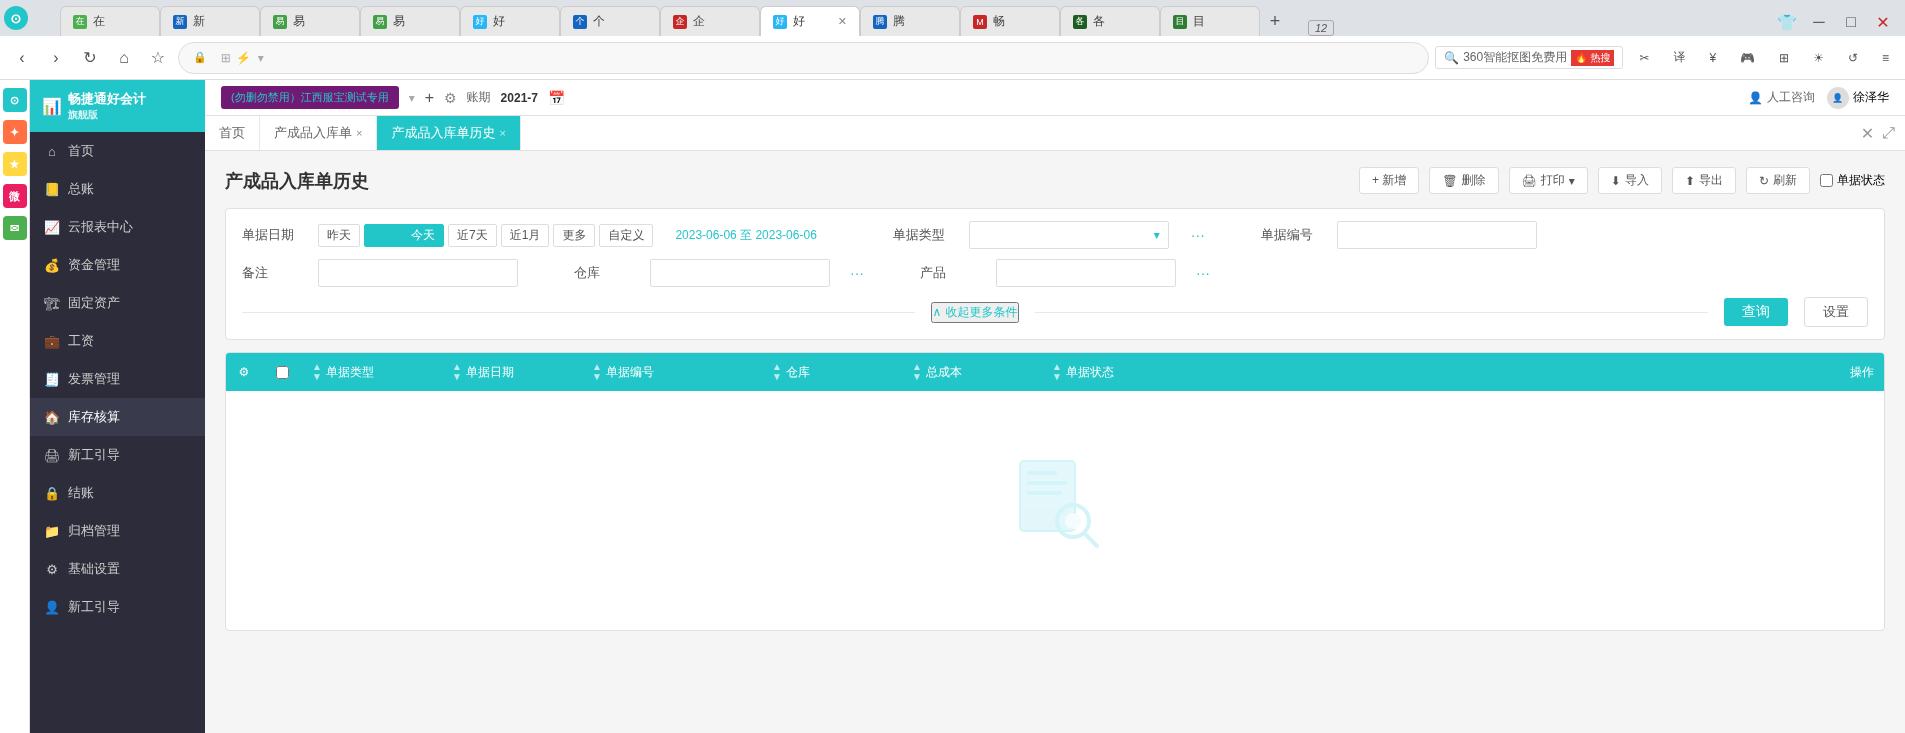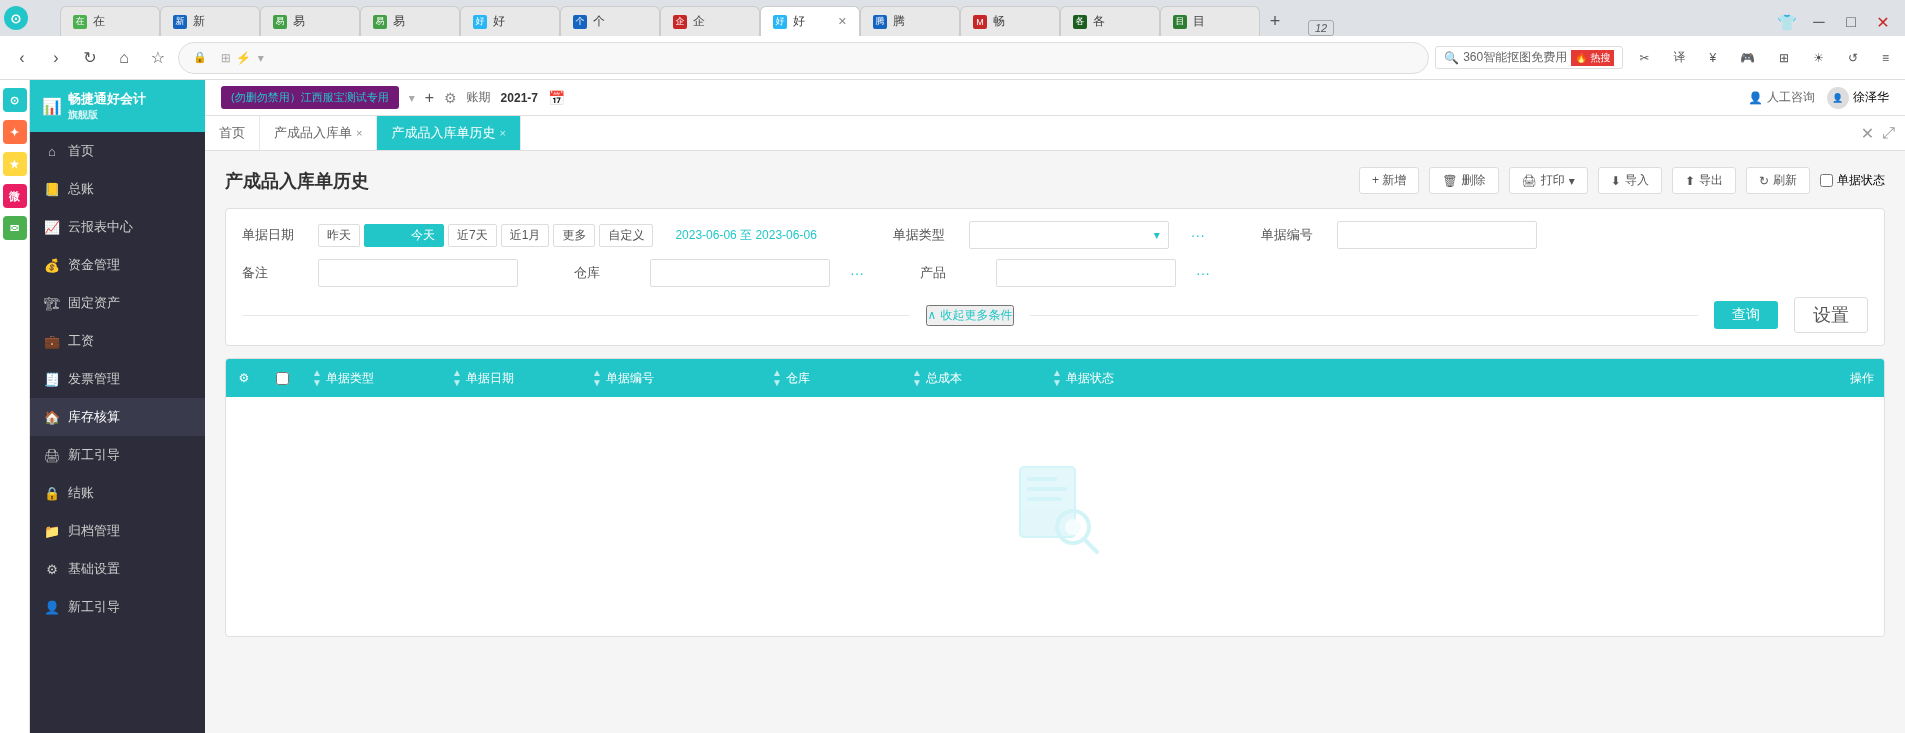--- a/index.html
+++ b/index.html
@@ -377,21 +377,21 @@
 
 
           <div style="display:flex;align-items:center;justify-content:center;margin-top:8px;gap:16px;">
             <div style="border-top:1px solid #e8e8e8;flex:1;"></div>
             <button class="collapse-btn">
               <span>∧</span>
               <span>收起更多条件</span>
             </button>
             <div style="border-top:1px solid #e8e8e8;flex:1;"></div>
             <button style="background:#23c6c8;color:#fff;border:none;padding:5px 18px;border-radius:3px;cursor:pointer;font-size:14px;">查询</button>
-            <button style="background:#fff;color:#555;border:1px solid #ddd;padding:5px 18px;border-radius:3px;cursor:pointer;font-size:18px;">设置</button>
+            <button style="background:#fff;color:#555;border:1px solid #ddd;padding:5px 18px;border-radius:3px;cursor:pointer;font-size:13px;">设置</button>
           </div>
         </div>
 
         <div class="data-table-wrap">
           <div class="table-header">
             <div class="th gear-col">
               <span>⚙</span>
             </div>
             <div class="th checkbox-col">
               <input type="checkbox" style="">

